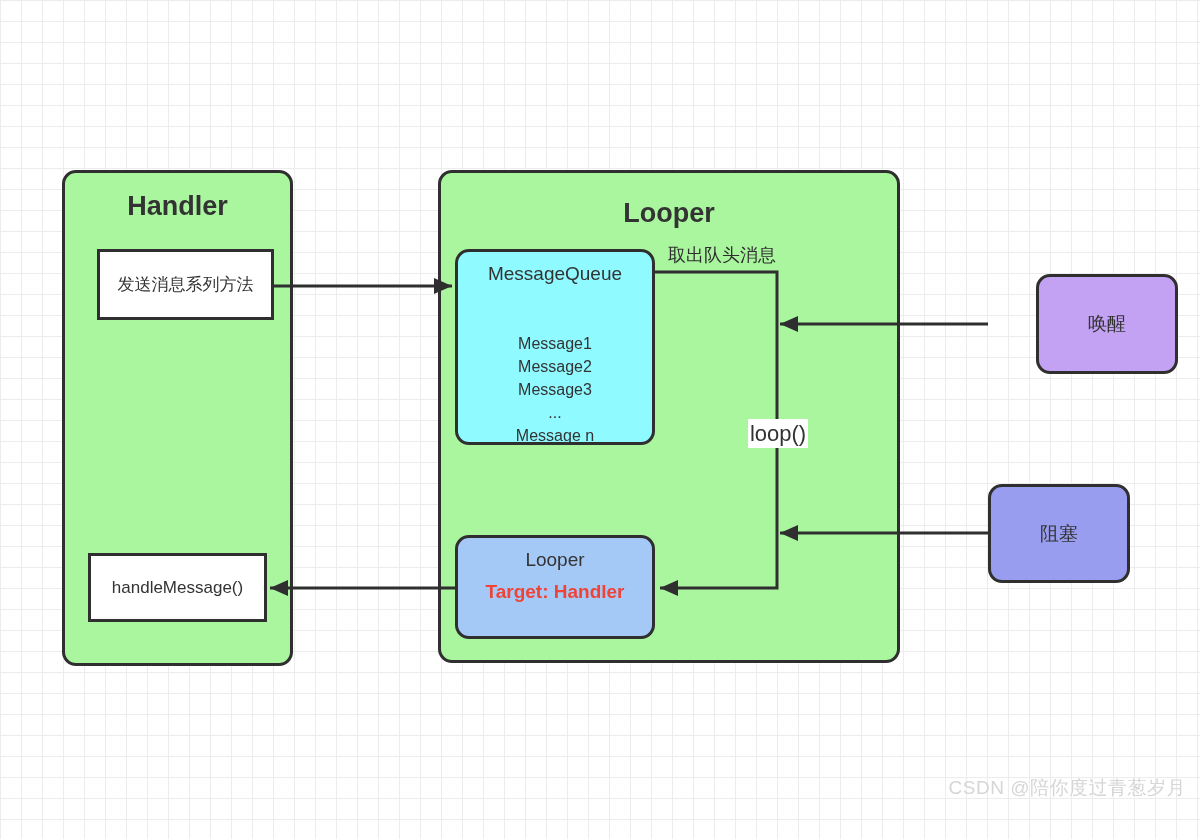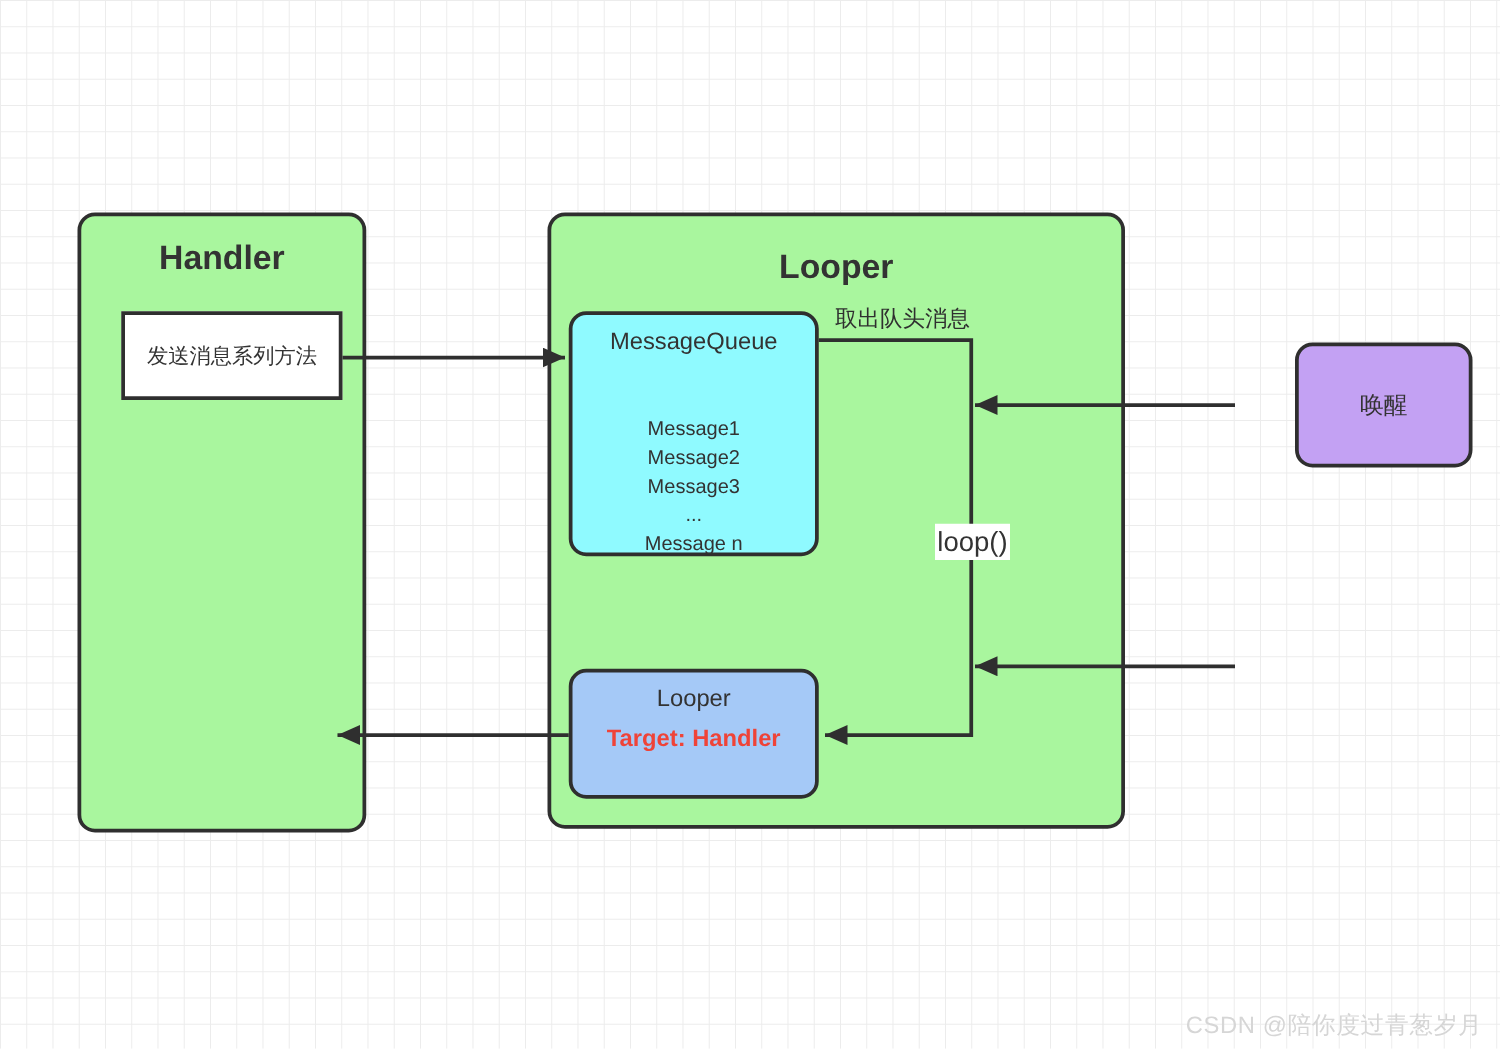--- a/index.html
+++ b/index.html
@@ -101,35 +101,38 @@
     font-size: 18px; font-weight: 500; color: #2f2f2f;
   }
   .loop-label {
     position: absolute; left: 748px; top: 419px; width: 60px; height: 29px; z-index: 6;
     background: #ffffff;
     display: flex; align-items: center; justify-content: center;
     font-size: 22px; color: #333;
   }
 
   .watermark {
-    position: absolute; right: 14px; top: 807px;
+    position: absolute; right: 14px; top: 775px;
     font-size: 19px; color: var(--watermark-gray, #d6d6d6);
     letter-spacing: 0.5px;
   }
 </style>
 </head>
 <body>
 
 <div class="stage">
 
   <div class="box box-handler">
     <div class="big-title">Handler</div>
   </div>
   <div class="white-box send-box">
     <span>发送消息系列方法</span>
+  </div>
+  <div class="white-box handle-box">
+    <span>handleMessage()</span>
   </div>
 
   <div class="box box-looper">
     <div class="big-title">Looper</div>
   </div>
 
   <div class="box queue-box">
     <div class="queue-title">MessageQueue</div>
     <div class="queue-items">
       <div>Message1</div>
@@ -141,20 +144,23 @@
   </div>
 
   <div class="box message-box">
     <div class="message-title">Looper</div>
     <div class="message-target">Target: Handler</div>
   </div>
 
   <div class="box wake-box">
     <span>唤醒</span>
   </div>
+  <div class="box block-box">
+    <span>阻塞</span>
+  </div>
 
   <svg class="arrows" viewBox="0 0 1200 839" xmlns="http://www.w3.org/2000/svg">
     <defs>
       <marker id="ah" markerUnits="userSpaceOnUse" markerWidth="22" markerHeight="18" refX="18" refY="8" orient="auto">
         <path d="M0,0 L18,8 L0,16 Z" fill="#2f2f2f"></path>
       </marker>
     </defs>
     <path d="M274 286 H452" fill="none" stroke="#2f2f2f" stroke-width="3" marker-end="url(#ah)"></path>
     <path d="M655 272 H777 V588 H660" fill="none" stroke="#2f2f2f" stroke-width="3" marker-end="url(#ah)"></path>
     <path d="M988 324 H780" fill="none" stroke="#2f2f2f" stroke-width="3" marker-end="url(#ah)"></path>

